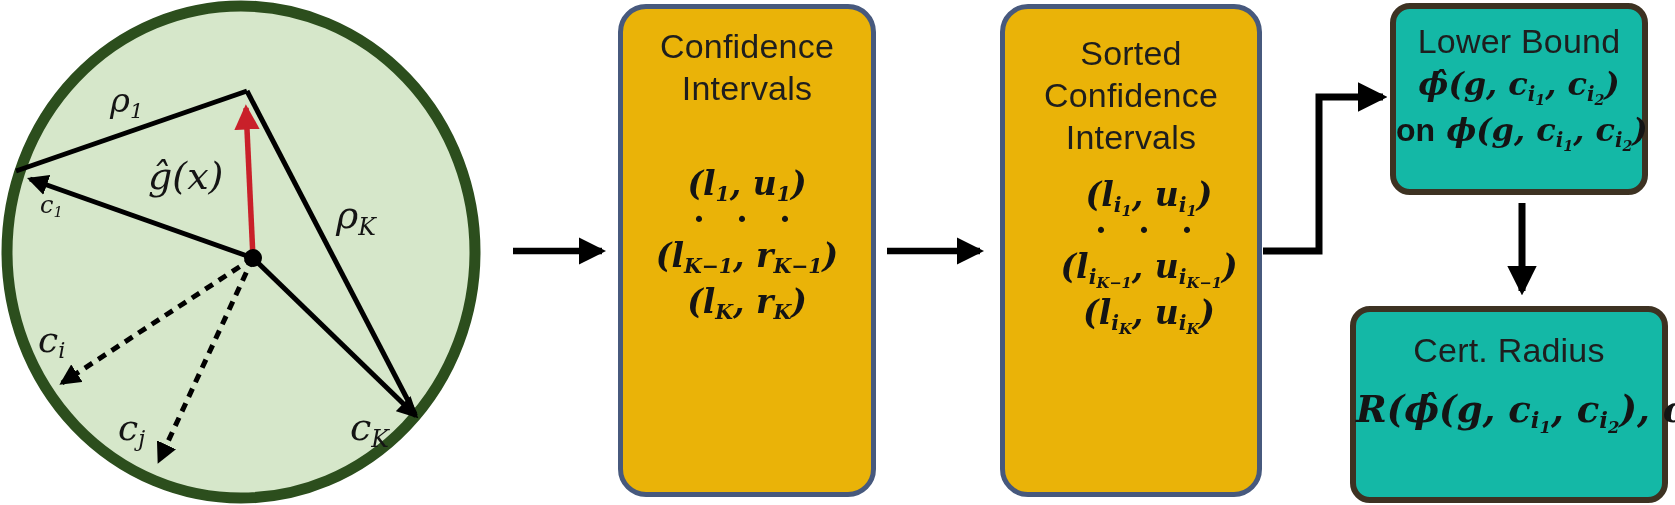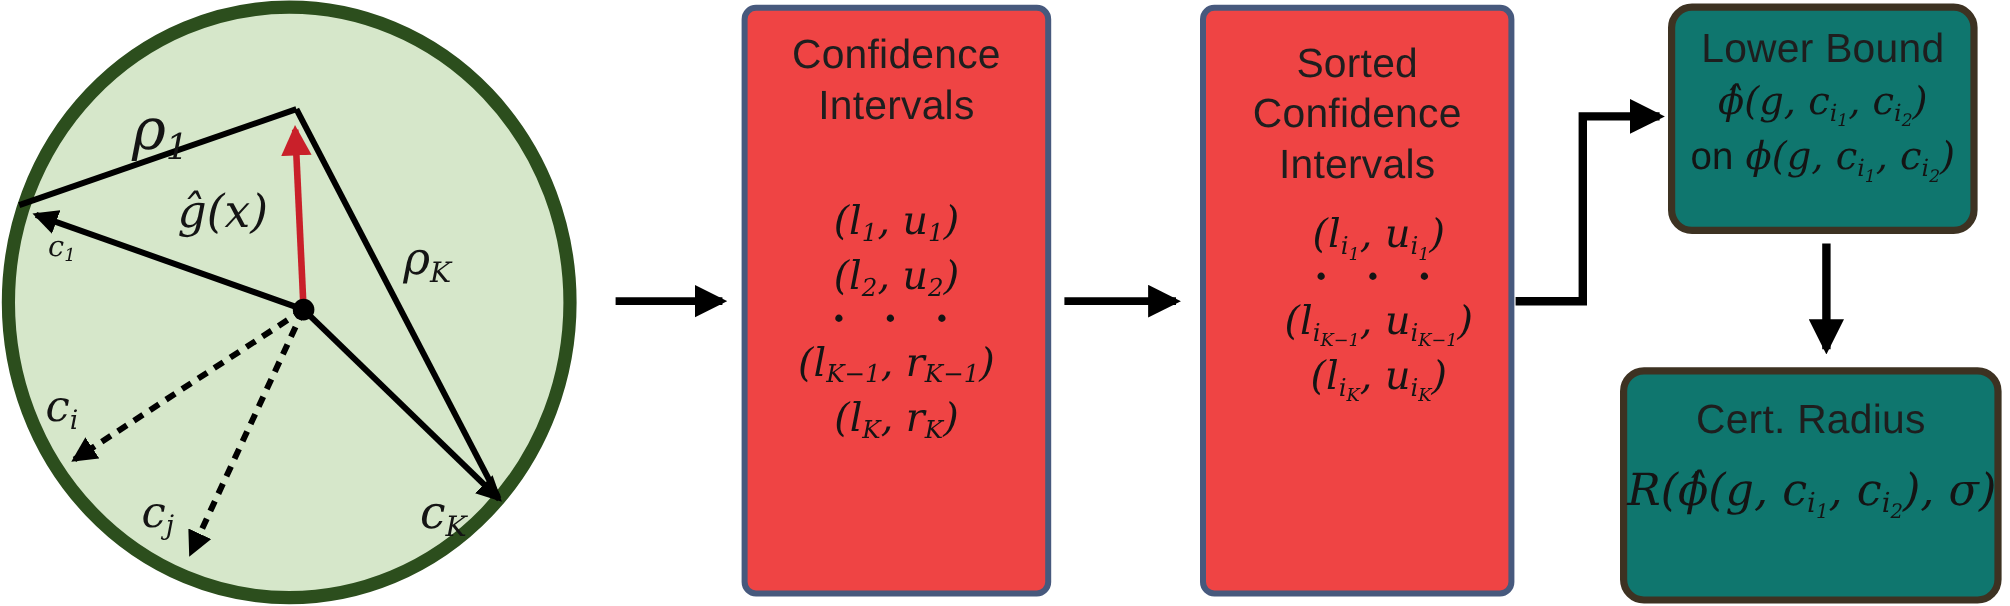--- a/index.html
+++ b/index.html
@@ -16,44 +16,44 @@
   }
   sub { font-size:0.62em; line-height:0; vertical-align:-0.28em; }
   sub sub { font-size:0.72em; vertical-align:-0.3em; }
   .rm { font-family:"Liberation Sans",sans-serif; font-style:normal; }
   .dots { letter-spacing:10px; font-style:normal; }
 
   .mathlabel { position:absolute; font-size:37px; white-space:nowrap; }
 
   
   .box { position:absolute; box-sizing:border-box; }
-  .box.blue   { background:#ef4444; border:5px solid #47597d; border-radius:12px; }
-  .box.orange { background:#0f766e; border:6px solid #3d3222; border-radius:20px; }
+  .box.blue   { background:#eab308; border:5px solid #47597d; border-radius:28px; }
+  .box.orange { background:#14b8a6; border:6px solid #3d3222; border-radius:20px; }
   .box-title  {
     text-align:center; white-space:pre-line; color:#1e1e1e;
     font-size:34px; line-height:42px; letter-spacing:0.2px;
   }
   .math-block { text-align:center; }
-  .mline { font-size:33px; line-height:46px; white-space:nowrap; }
+  .mline { font-size:33px; line-height:46px; white-space:nowrap;font-weight:bold; }
   .mline.small { line-height:26px; font-weight:bold; }
 
   #box-confidence { left:618px; top:4px;  width:258px; height:493px; padding-top:16px; }
   #box-sorted     { left:1000px; top:4px; width:262px; height:493px; padding-top:23px; }
   #box-lower      { left:1390px; top:3px; width:258px; height:192px; padding-top:12px; }
   #box-cert       { left:1350px; top:306px; width:318px; height:197px; padding-top:18px; }
 
   #box-confidence .math-block { margin-top:52px; }
   #box-sorted .math-block     { margin-top:14px;margin-left:36px; }
   #box-lower .box-title, #box-cert .box-title { line-height:40px; }
   #box-lower .mline { font-size:32px; line-height:46px; }
   #box-cert .math-block { margin-top:14px; }
   #box-cert .mline { font-size:37px; line-height:50px; }
 
   
-  #lbl-rho1 { left:110px; top:80px;  font-size:48px; }
+  #lbl-rho1 { left:110px; top:80px;  font-size:34px; }
   #lbl-ghat { left:148px; top:154px; font-size:38px; }
   #lbl-rhoK { left:336px; top:193px; font-size:38px; }
   #lbl-c1   { left:40px;  top:191px; font-size:24px; }
   #lbl-ci   { left:38px;  top:319px; font-size:36px; }
   #lbl-cj   { left:118px; top:407px; font-size:36px; }
   #lbl-cK   { left:350px; top:405px; font-size:38px; }
 </style>
 </head>
 <body>
 
@@ -93,21 +93,20 @@
   <span class="mathlabel" id="lbl-c1"><i>c</i><sub>1</sub></span>
   <span class="mathlabel" id="lbl-ci"><i>c</i><sub><i>i</i></sub></span>
   <span class="mathlabel" id="lbl-cj"><i>c</i><sub><i>j</i></sub></span>
   <span class="mathlabel" id="lbl-cK"><i>c</i><sub><i>K</i></sub></span>
 
   <div class="box blue" id="box-confidence">
     <div class="box-title">Confidence
 Intervals</div>
     <div class="math-block math">
       <div class="mline">(<i>l</i><sub>1</sub>, <i>u</i><sub>1</sub>)</div>
-      <div class="mline">(<i>l</i><sub>2</sub>, <i>u</i><sub>2</sub>)</div>
       <div class="mline small"><span class="dots">· · ·</span></div>
       <div class="mline">(<i>l</i><sub><i>K</i>−1</sub>, <i>r</i><sub><i>K</i>−1</sub>)</div>
       <div class="mline">(<i>l</i><sub><i>K</i></sub>, <i>r</i><sub><i>K</i></sub>)</div>
     </div>
   </div>
 
   <div class="box blue" id="box-sorted">
     <div class="box-title">Sorted
 Confidence
 Intervals</div>

